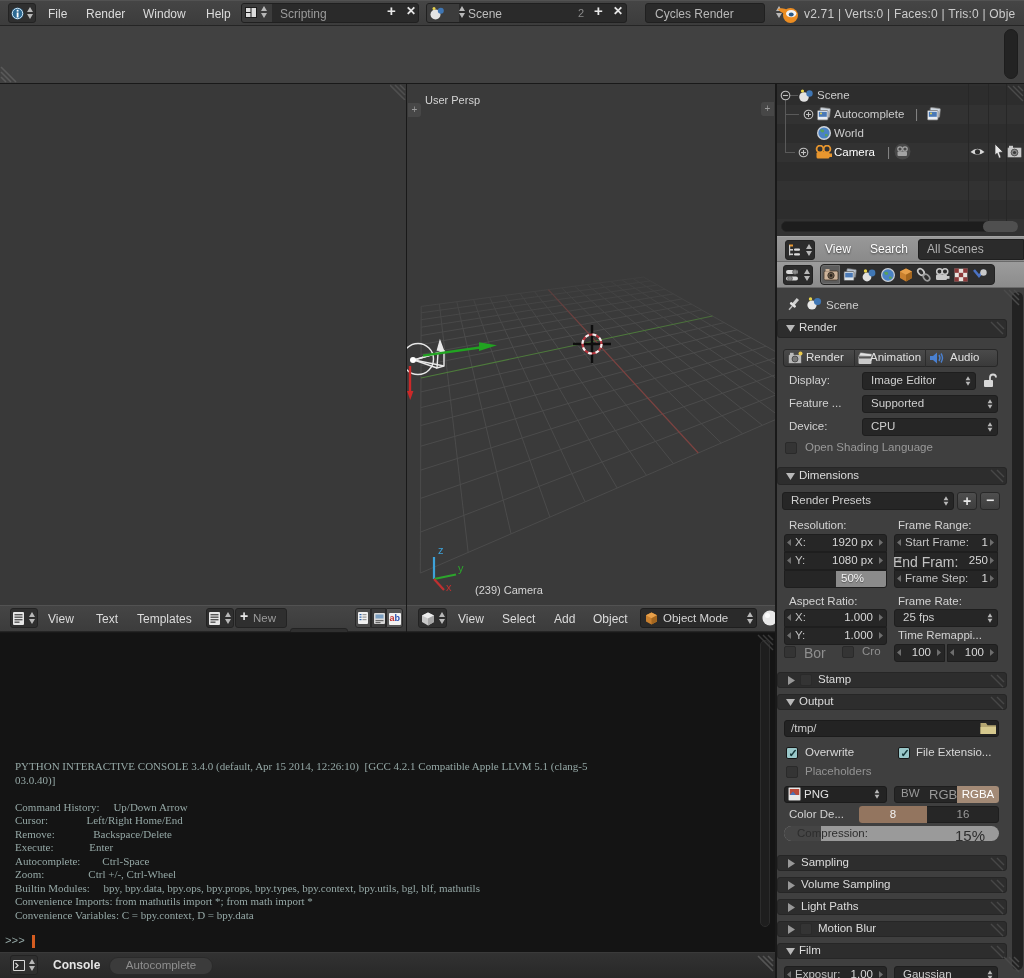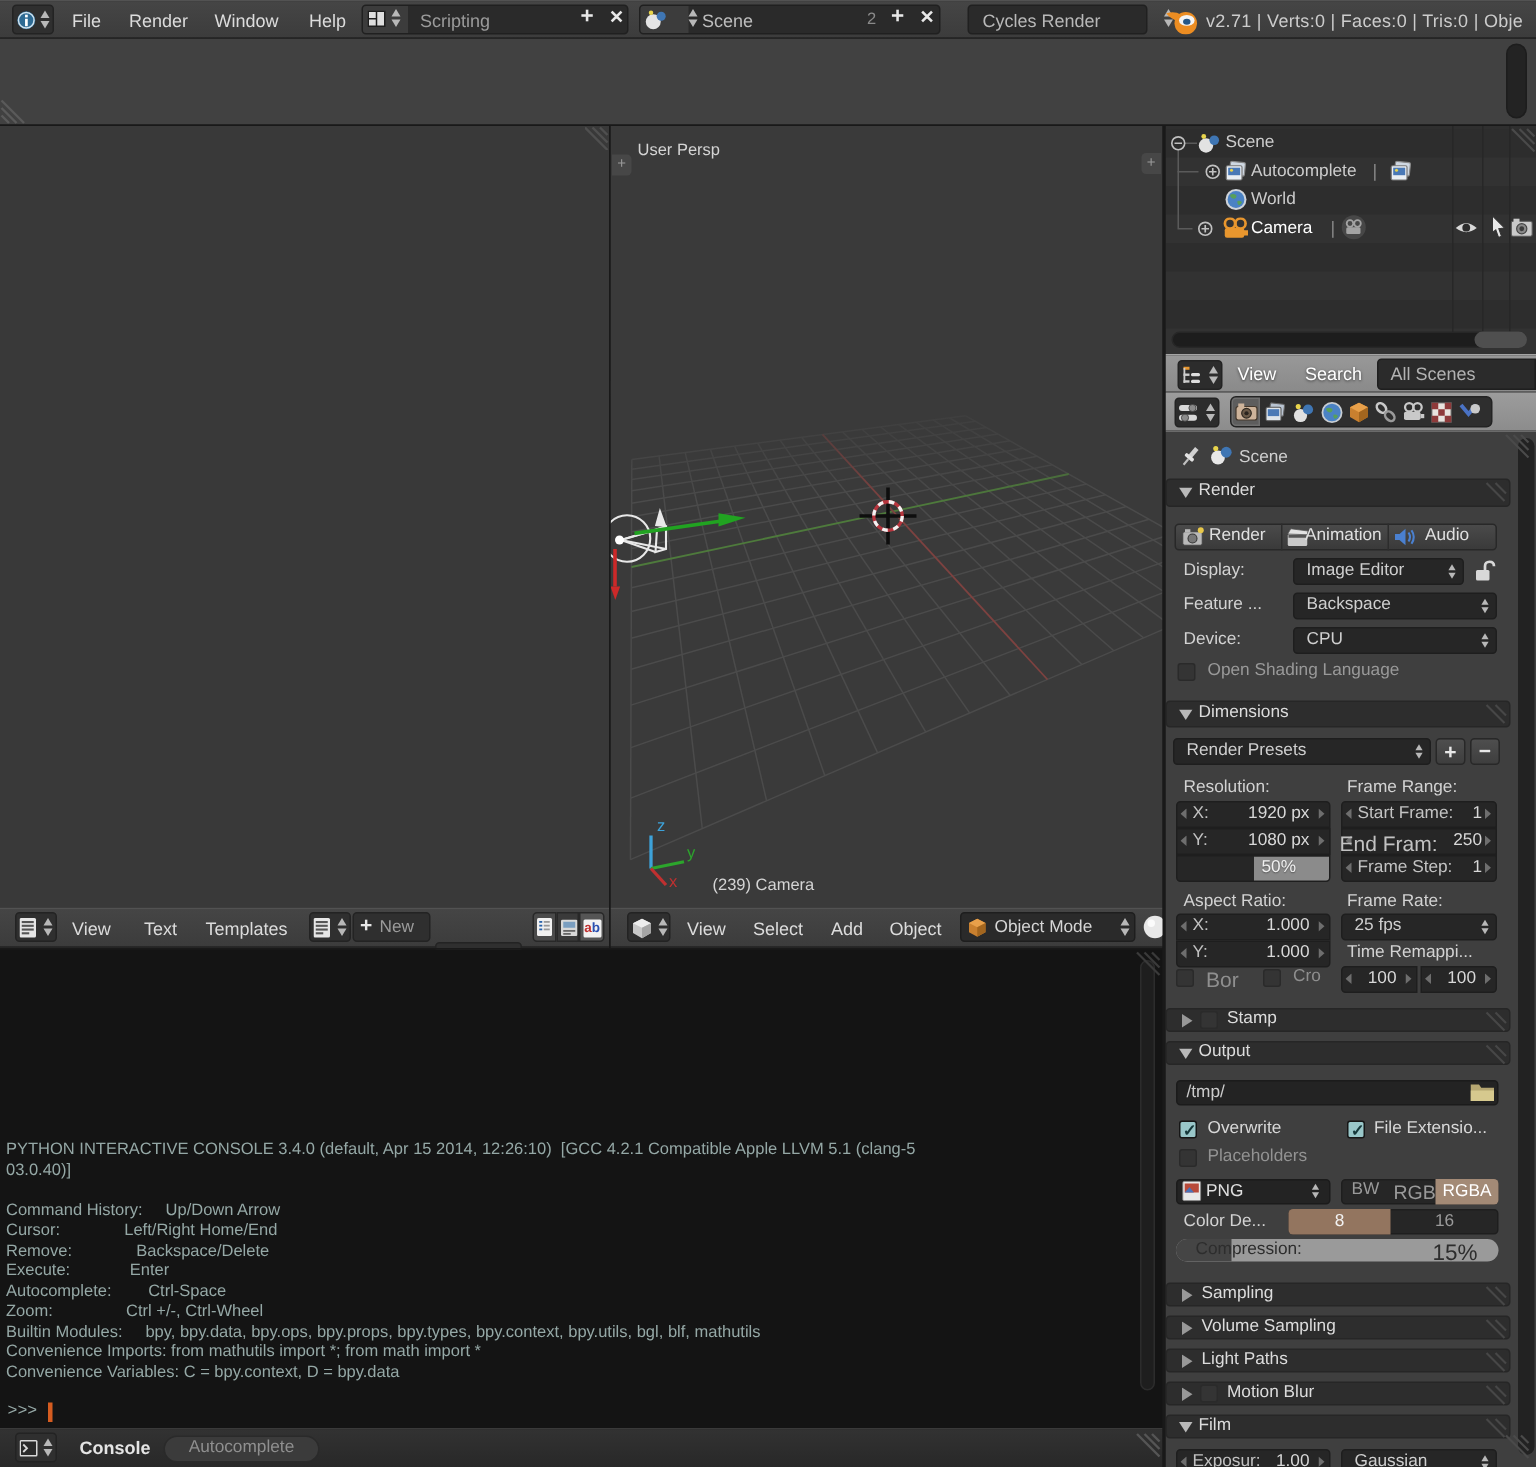--- a/index.html
+++ b/index.html
@@ -260,21 +260,21 @@
   <span class="updn" style="position:absolute;right:2px;top:2px"></span>
 </div>
 <svg class="abs" style="left:762px;top:610px" width="14" height="16">
       <circle cx="8" cy="8" r="7.5" fill="#e8e8e8"></circle>
       <circle cx="5.5" cy="5.5" r="2.5" fill="#fbfbfb"></circle>
     </svg>
 
 
 <div class="abs" style="left:0;top:633px;width:775px;height:319px;background:#141414"></div>
 <div class="abs" style="left:0;top:952px;width:775px;height:26px;background:linear-gradient(#323232,#282828);border-top:1px solid #3a3a3a"></div>
-<div class="abs" style="left:4px;top:760px;width:766px;font-family:Liberation Sans, sans-serif;font-size:11px;line-height:13.5px;color:#95a8a6;white-space:pre">PYTHON INTERACTIVE CONSOLE 3.4.0 (default, Apr 15 2014, 12:26:10)  [GCC 4.2.1 Compatible Apple LLVM 5.1 (clang-5
+<div class="abs" style="left:15px;top:760px;width:766px;font-family:Liberation Serif, serif;font-size:11px;line-height:13.5px;color:#95a8a6;white-space:pre">PYTHON INTERACTIVE CONSOLE 3.4.0 (default, Apr 15 2014, 12:26:10)  [GCC 4.2.1 Compatible Apple LLVM 5.1 (clang-5
 03.0.40)]
 
 Command History:     Up/Down Arrow
 Cursor:              Left/Right Home/End
 Remove:              Backspace/Delete
 Execute:             Enter
 Autocomplete:        Ctrl-Space
 Zoom:                Ctrl +/-, Ctrl-Wheel
 Builtin Modules:     bpy, bpy.data, bpy.ops, bpy.props, bpy.types, bpy.context, bpy.utils, bgl, blf, mathutils
 Convenience Imports: from mathutils import *; from math import *
@@ -521,21 +521,21 @@
       <div class="abs" style="left:12px;top:86px;color:#d2d2d2;font-size:11.5px">Display:</div>
       <div class="abs" style="left:85px;top:84px;width:114px;height:18px;background:#262626;border:1px solid #1e1e1e;border-radius:3px"></div>
       <div class="abs" style="left:94px;top:86px;color:#cfcfcf;font-size:11.5px">Image Editor</div>
       <span class="updn" style="position:absolute;left:187px;top:86px;transform:scale(.8)"></span>
       <svg class="abs" style="left:205px;top:85px" width="16" height="16">
         <rect x="2" y="7" width="9" height="7" rx="1" fill="#d8d8d8"></rect>
         <path d="M8,7 L8,4.5 Q8,1.5 11,1.5 Q14,1.5 14,4.5" stroke="#d8d8d8" stroke-width="1.8" fill="none"></path>
       </svg>
       <div class="abs" style="left:12px;top:109px;color:#d2d2d2;font-size:11.5px">Feature ...</div>
       <div class="abs" style="left:85px;top:107px;width:136px;height:18px;background:#262626;border:1px solid #1e1e1e;border-radius:3px"></div>
-      <div class="abs" style="left:94px;top:109px;color:#cfcfcf;font-size:11.5px">Backspace</div>
+      <div class="abs" style="left:94px;top:109px;color:#cfcfcf;font-size:11.5px">Supported</div>
       <span class="updn" style="position:absolute;left:209px;top:109px;transform:scale(.8)"></span>
       <div class="abs" style="left:12px;top:132px;color:#d2d2d2;font-size:11.5px">Device:</div>
       <div class="abs" style="left:85px;top:130px;width:136px;height:18px;background:#262626;border:1px solid #1e1e1e;border-radius:3px"></div>
       <div class="abs" style="left:94px;top:132px;color:#cfcfcf;font-size:11.5px">CPU</div>
       <span class="updn" style="position:absolute;left:209px;top:132px;transform:scale(.8)"></span>
       <div class="chk dis" style="left:8px;top:154px"></div>
       <div class="abs" style="left:28px;top:153px;color:#999999;font-size:11.5px">Open Shading Language</div>
       <div class="abs" style="left:0px;top:179px;width:230px;height:18px;background:#2d2d2d;border-radius:3px;border:1px solid #262626"></div>
       <svg class="abs" style="left:9px;top:185px" width="10" height="8">
         <polygon points="0,0 9,0 4.5,7" fill="#b9b9b9"></polygon>

